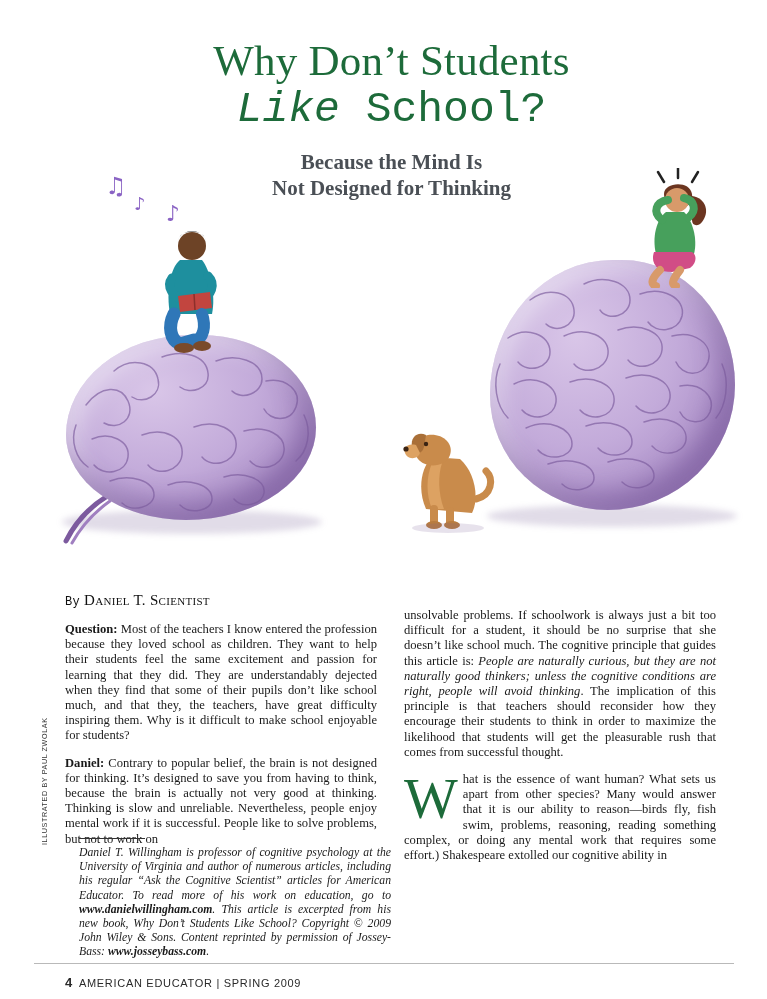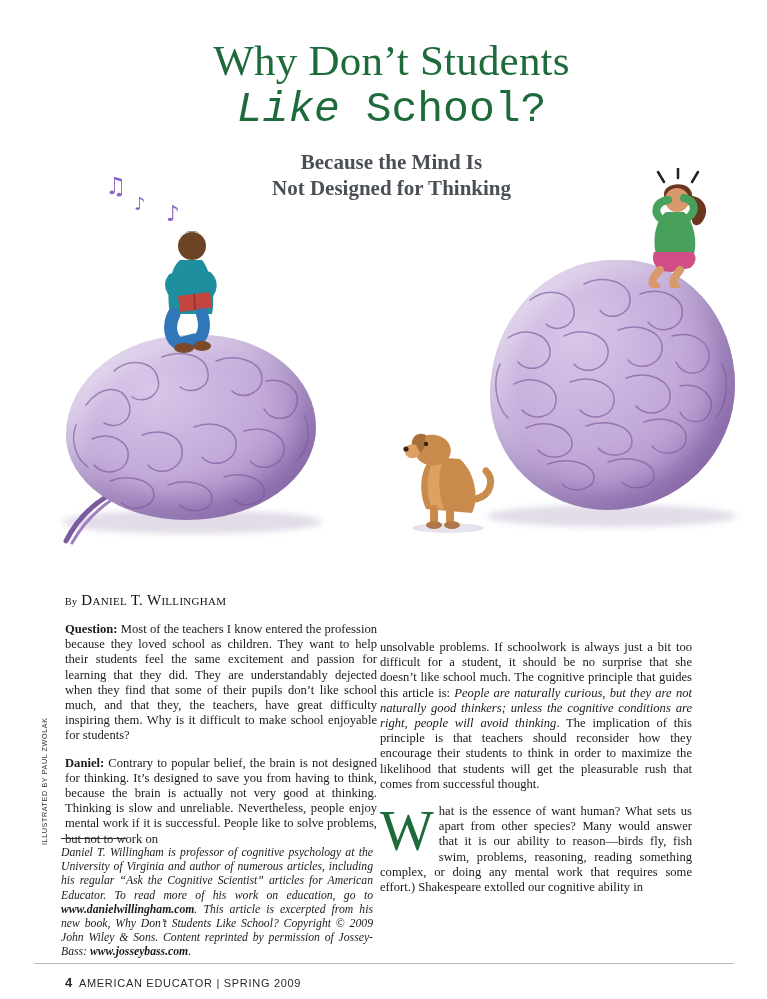--- a/index.html
+++ b/index.html
@@ -84,34 +84,35 @@
     position: absolute;
     left: 65px;
     top: 592px;
     width: 310px;
     font-family: "Liberation Serif", serif;
     font-size: 15px;
     letter-spacing: 0.3px;
     color: #111;
   }
   .byline .small-caps {
-    font-size: 10px;
+    font-size: 12px;
+    font-family: Liberation Mono, monospace;
   }
 
   .col {
     position: absolute;
     width: 312px;
     font-family: "Liberation Serif", serif;
     font-size: 12.6px;
     line-height: 15.2px;
     text-align: justify;
     color: #1a1a1a;
   }
   .col-left { left: 65px; top: 622px; }
-  .col-right { left: 380px; top: 608px; margin-top: 32px; }
+  .col-right { left: 404px; top: 608px; }
 
   .col p { margin: 0 0 12px 0; }
   .lead-in { font-weight: bold; margin-top: 44px; }
   em { font-style: italic; }
 
   
   .dropcap-para {
     position: relative;
     min-height: 56px;
   }
@@ -121,21 +122,21 @@
     font-size: 57px;
     line-height: 46px;
     color: #1d6b3a;
     padding: 2px 5px 0 0;
     margin-top: 2px;
   }
 
   
   .credit {
     position: absolute;
-    left: 61px;
+    left: 79px;
     top: 838px;
     width: 312px;
     font-family: "Liberation Serif", serif;
     font-style: italic;
     font-size: 11.7px;
     line-height: 14.2px;
     text-align: justify;
     color: #1a1a1a;
   }
   .credit .rule {
@@ -324,21 +325,21 @@
     <path d="M52 98 L52 110" stroke="#c98b4b" stroke-width="8" stroke-linecap="round"></path>
     <ellipse cx="36" cy="112" rx="8" ry="4" fill="#b87c3f"></ellipse>
     <ellipse cx="54" cy="112" rx="8" ry="4" fill="#b87c3f"></ellipse>
 
     <ellipse cx="50" cy="115" rx="36" ry="5" fill="rgba(120,95,150,0.18)"></ellipse>
   </svg>
 </div>
 
 <div class="byline">
   <span class="small-caps">By</span>
-  <span style="font-variant: small-caps;">Daniel T. Willingham</span>
+  <span style="font-variant: small-caps;">Daniel T. Scientist</span>
 </div>
 
 <div class="col col-left">
   <p>
     <span class="lead-in">Question:</span><span> Most of the teachers I know entered the profession because they loved school as children. They want to help their students feel the same excitement and passion for learning that they did. They are understandably dejected when they find that some of their pupils don’t like school much, and that they, the teachers, have great difficulty inspiring them. Why is it difficult to make school enjoyable for students?</span>
   </p>
   <p>
     <span class="lead-in">Daniel:</span><span> Contrary to popular belief, the brain is not designed for thinking. It’s designed to save you from having to think, because the brain is actually not very good at thinking. Thinking is slow and unreliable. Nevertheless, people enjoy mental work if it is successful. People like to solve problems, but not to work on</span>
   </p>
 </div>

